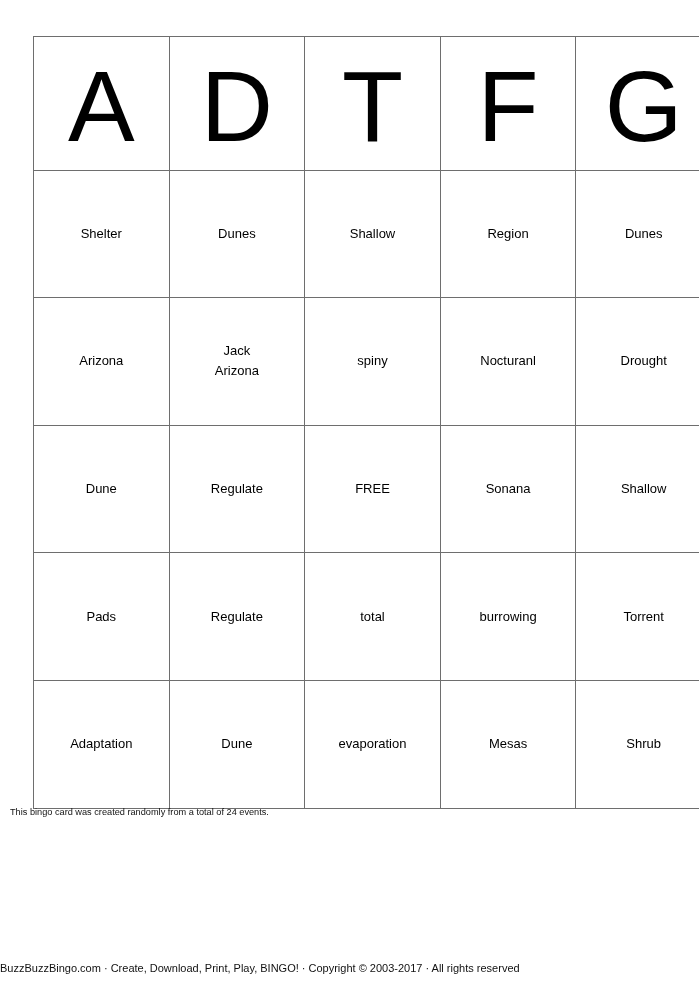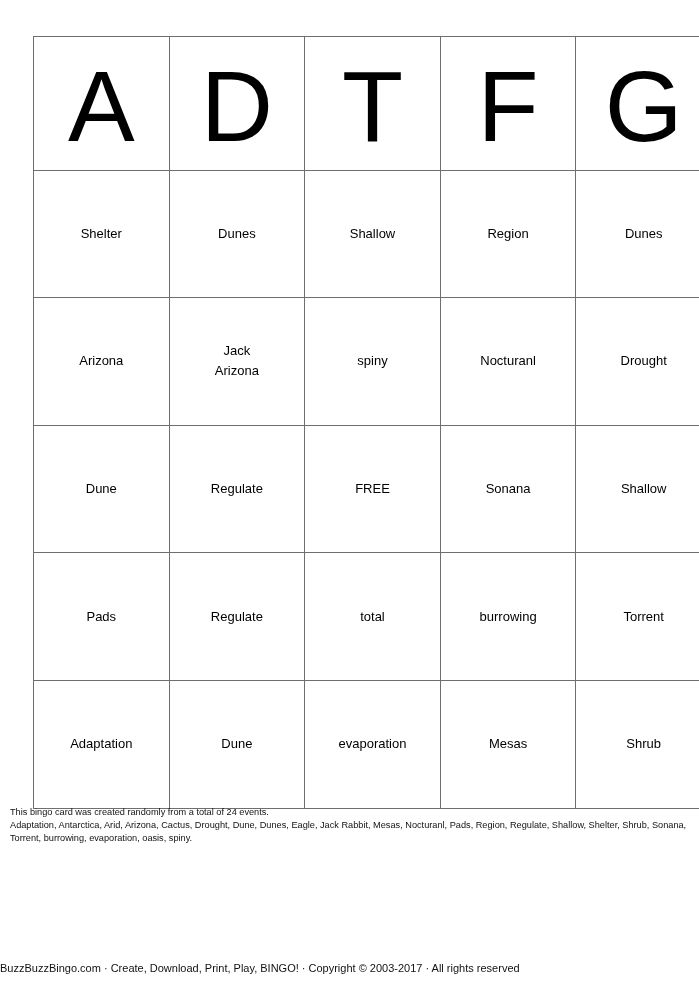--- a/index.html
+++ b/index.html
@@ -79,16 +79,15 @@
     <td>Dune</td>
     <td>evaporation</td>
     <td>Mesas</td>
     <td>Shrub</td>
   </tr>
 </tbody>
   </table>
 
 <div class="note">
   <div>This bingo card was created randomly from a total of 24 events.</div>
-  <div>Adaptation, Antarctica, Arid, Arizona, Cactus, Drought, Dune, Dunes, Eagle, Jack Rabbit, Mesas, Nocturanl, Pads, Region, Regulate, Shallow, Shelter, Shrub, Sonana, Torrent, burrowing, evaporation, oasis, spiny.</div>
 </div>
 
 <div class="footer">BuzzBuzzBingo.com · Create, Download, Print, Play, BINGO! · Copyright © 2003-2017 · All rights reserved</div>
 
 </body></html>

